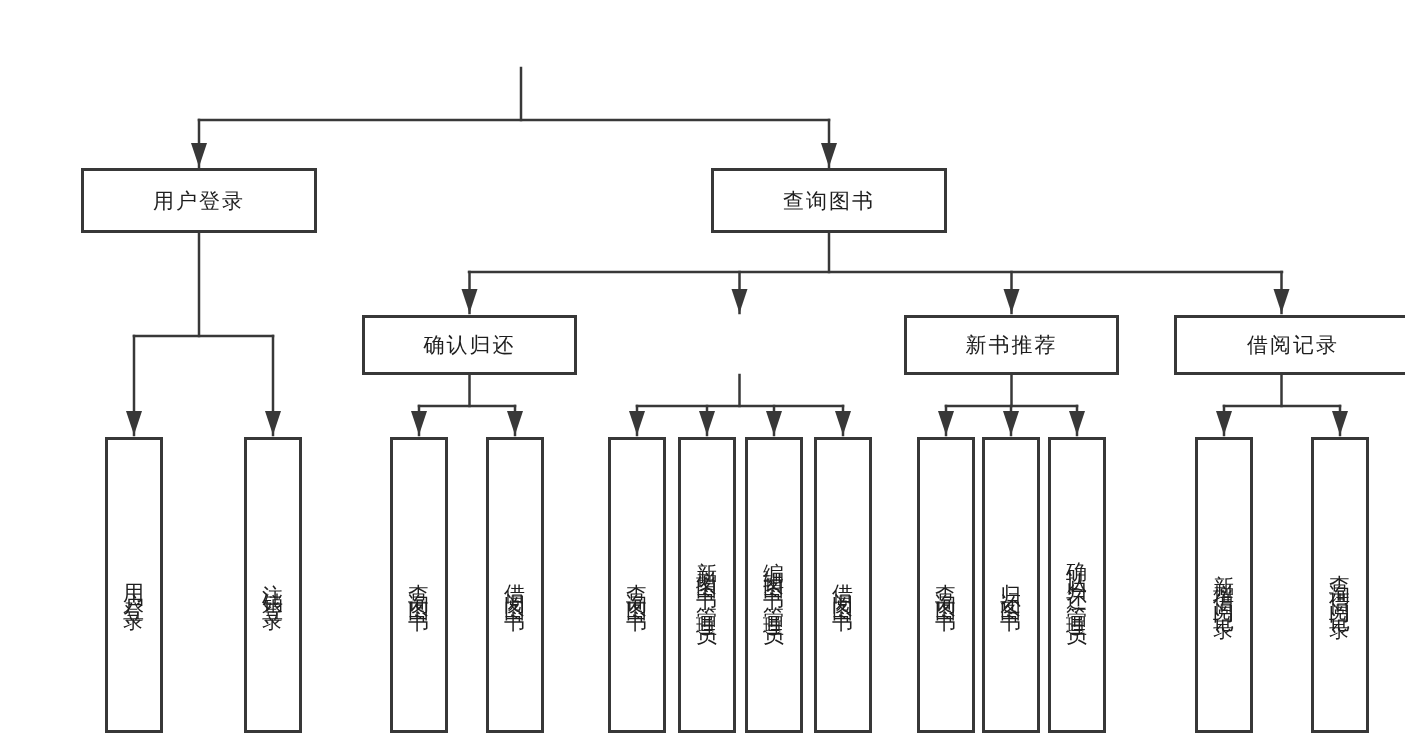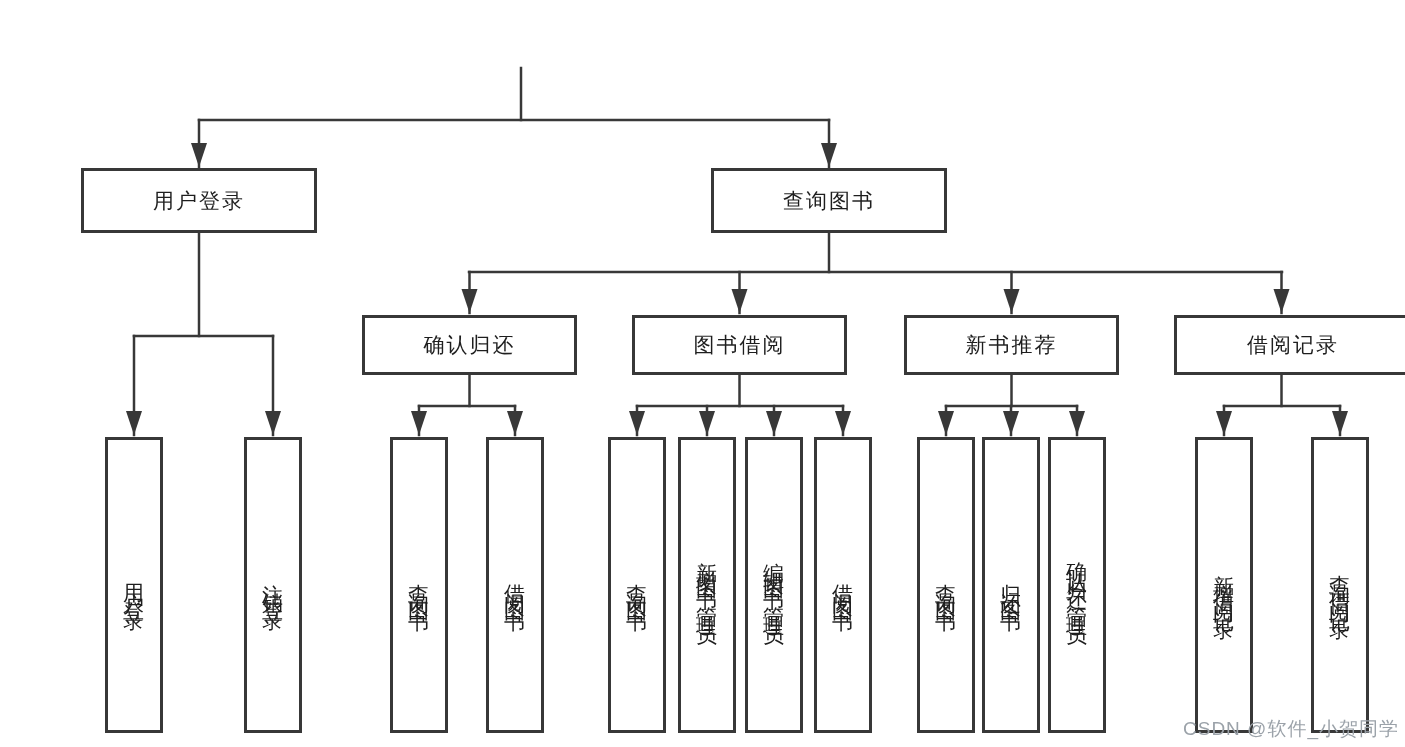--- a/index.html
+++ b/index.html
@@ -76,21 +76,20 @@
       <path d="M1224,406 V435" marker-end="url(#arrow)"></path>
       <path d="M1340,406 V435" marker-end="url(#arrow)"></path>
     </g>
   </svg>
 
 
   <div class="box hbox" style="left:81px;top:168px;width:236px;height:65px;">用户登录</div>
   <div class="box hbox" style="left:711px;top:168px;width:236px;height:65px;">查询图书</div>
 
   <div class="box hbox" style="left:362px;top:315px;width:215px;height:60px;">确认归还</div>
-  <div class="box hbox" style="left:632px;top:315px;width:215px;height:60px;">图书借阅</div>
   <div class="box hbox" style="left:904px;top:315px;width:215px;height:60px;">新书推荐</div>
   <div class="box hbox" style="left:1174px;top:315px;width:238px;height:60px;">借阅记录</div>
 
   <div class="box vbox" style="left:105px;top:437px;width:58px;height:296px;">
     <span>用户登录</span>
   </div>
   <div class="box vbox" style="left:244px;top:437px;width:58px;height:296px;">
     <span>注销登录</span>
   </div>
 
@@ -124,15 +123,14 @@
     <span>确认归还（管理员）</span>
   </div>
 
   <div class="box vbox" style="left:1195px;top:437px;width:58px;height:296px;">
     <span>新增借阅记录</span>
   </div>
   <div class="box vbox" style="left:1311px;top:437px;width:58px;height:296px;">
     <span>查询借阅记录</span>
   </div>
 
-  <div class="watermark">CSDN @软件_小贺同学</div>
 
 </div>
 
 </body></html>

